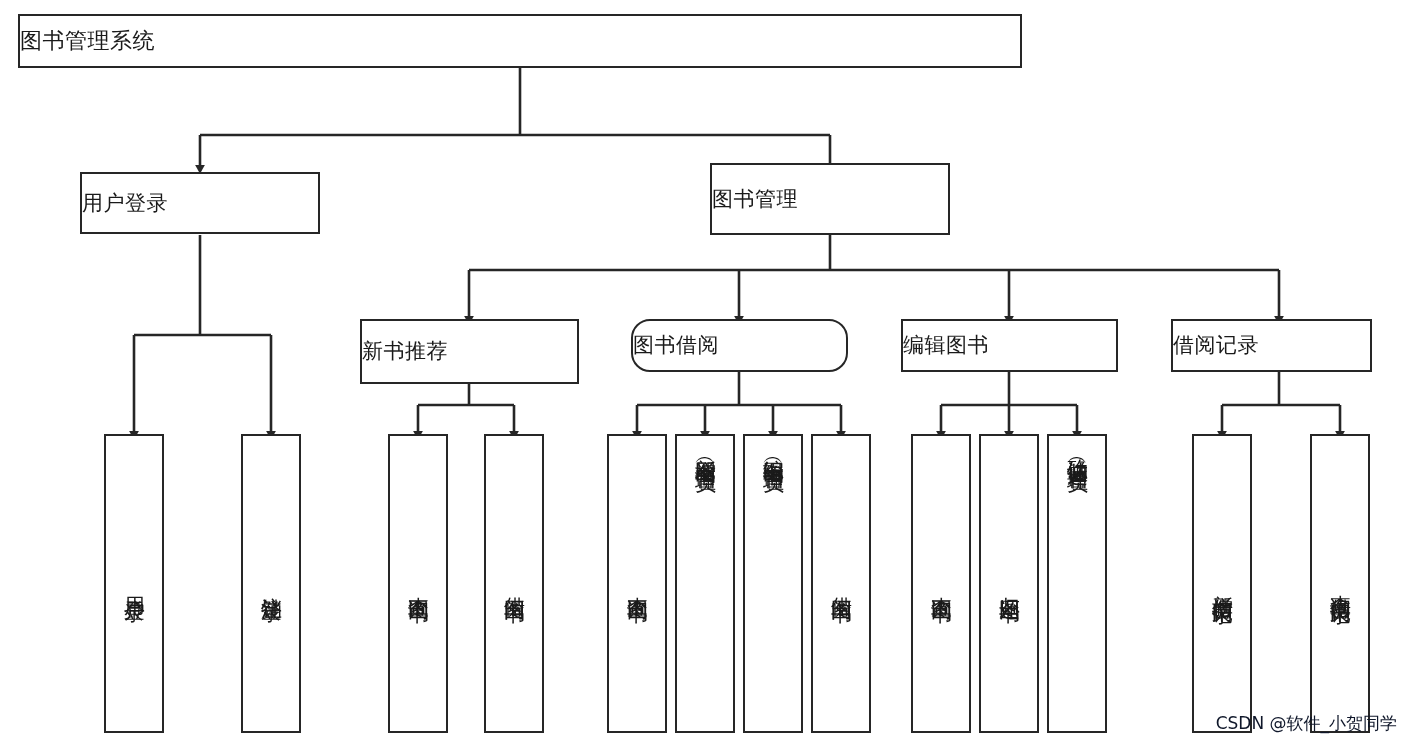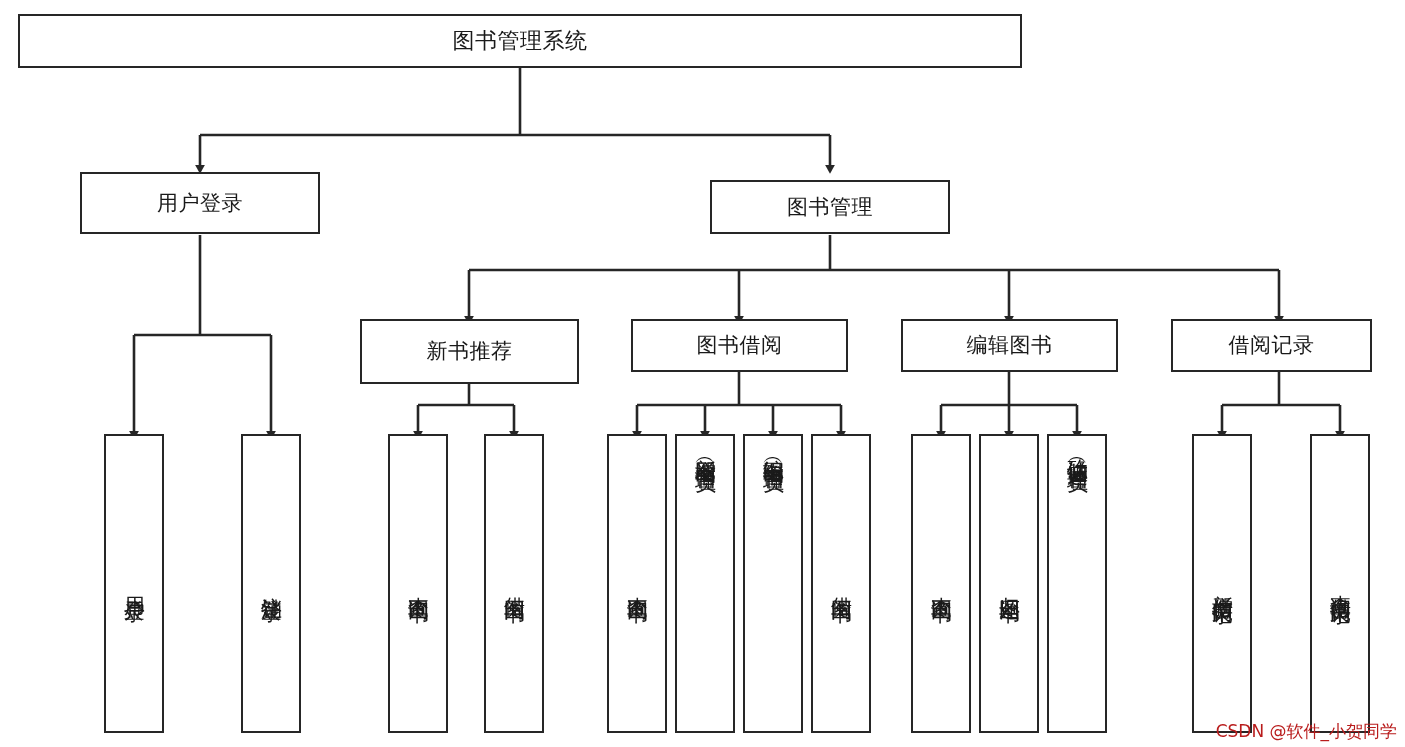--- a/index.html
+++ b/index.html
@@ -26,21 +26,20 @@
     height: 747px;
     pointer-events: none;
   }
   .node {
     position: absolute;
     box-sizing: border-box;
     border: 2px solid #262626;
     background: #ffffff;
     display: flex;
     align-items: center;
-    justify-content: center;
     color: #1a1a1a;
   }
   .node-label {
     display: block;
     text-align: center;
     line-height: 1.18;
     white-space: nowrap;
   }
   .node.horiz .node-label {
     font-size: 21px;
@@ -62,23 +61,23 @@
     writing-mode: vertical-rl;
     text-orientation: upright;
     font-size: 21px;
     line-height: 1.0;
     letter-spacing: 2px;
     white-space: nowrap;
   }
   #watermark {
     position: absolute;
     right: 8px;
-    bottom: 4px;
+    bottom: 12px;
     font-size: 17px;
-    color: #b91c1c;
+    color: #0f172a;
     white-space: nowrap;
     font-family: "DejaVu Sans", "Liberation Sans", sans-serif;
   }
 </style>
 </head>
 <body>
 
 <div id="diagram-root">
 
   <svg id="wire-layer" viewBox="0 0 1405 747" width="1405" height="747" xmlns="http://www.w3.org/2000/svg">
@@ -134,29 +133,29 @@
   </svg>
 
   <div class="node root horiz" style="left:18px; top:14px; width:1004px; height:54px;">
     <span class="node-label">图书管理系统</span>
   </div>
 
   <div class="node horiz" style="left:80px; top:172px; width:240px; height:62px;">
     <span class="node-label">用户登录</span>
   </div>
 
-  <div class="node horiz" style="left:710px; top:180px; width:240px; height:54px;">
+  <div class="node horiz" style="left:710px; top:163px; width:240px; height:72px;">
     <span class="node-label">图书管理</span>
   </div>
 
   <div class="node horiz" style="left:360px; top:319px; width:219px; height:65px;">
     <span class="node-label">新书推荐</span>
   </div>
 
-  <div class="node horiz" style="left:631px; top:319px; width:217px; height:53px;">
+  <div class="node horiz" style="left:631px; top:319px; width:217px; height:53px;border-radius:19px;">
     <span class="node-label">图书借阅</span>
   </div>
 
   <div class="node horiz" style="left:901px; top:319px; width:217px; height:53px;">
     <span class="node-label">编辑图书</span>
   </div>
 
   <div class="node horiz" style="left:1171px; top:319px; width:201px; height:53px;">
     <span class="node-label">借阅记录</span>
   </div>

